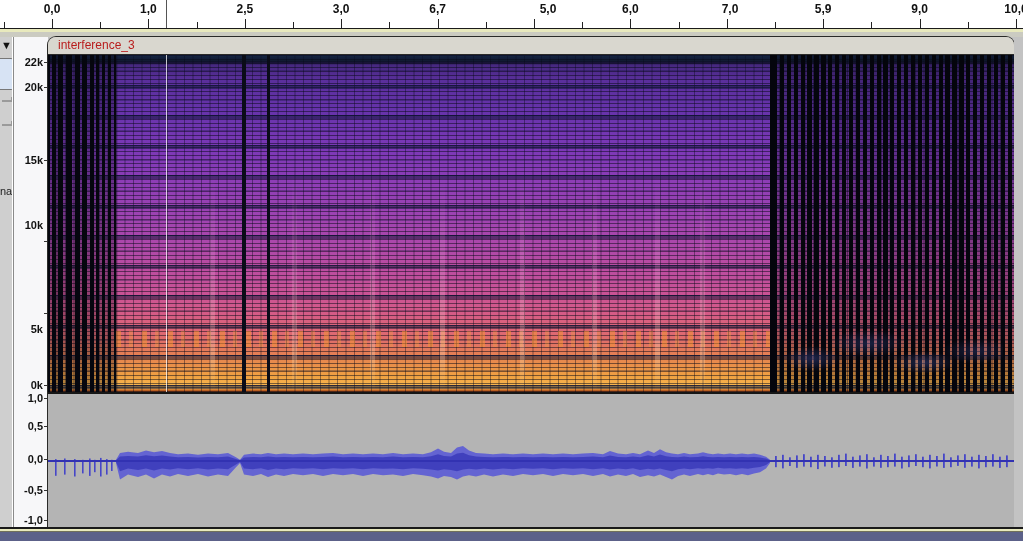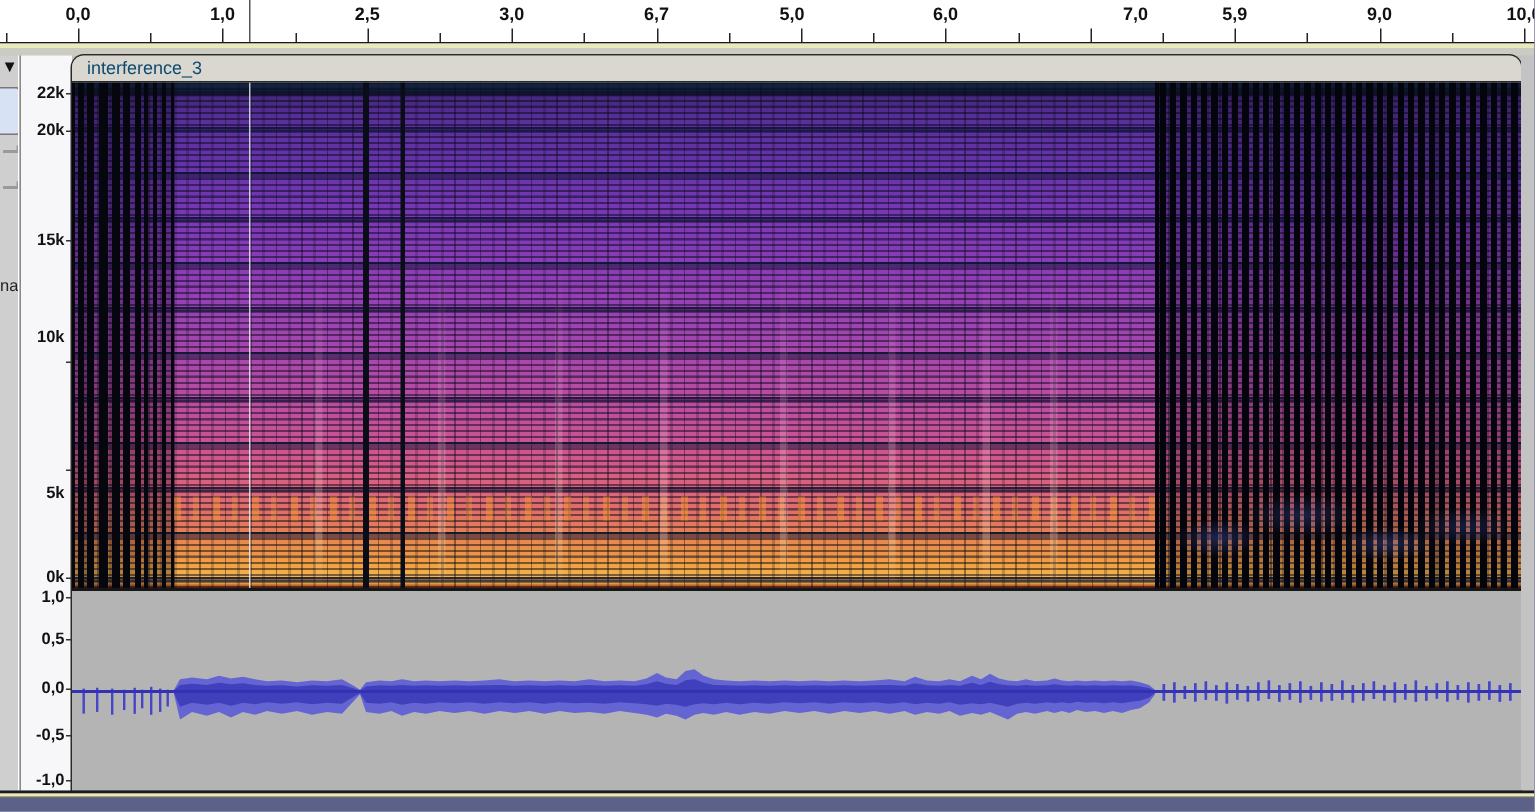--- a/index.html
+++ b/index.html
@@ -33,21 +33,21 @@
   #vruler{left:14px;top:37px;width:34px;height:490px;background:#f7f7f9;}
   .vr-label{position:absolute;right:5px;transform:translateY(-50%);
             font-size:11px;font-weight:bold;color:#111;white-space:nowrap;}
   .vr-tick{position:absolute;right:0;width:4px;height:1px;background:#333;}
 
   
   #clip{left:48px;top:37px;width:966px;height:490px;border-radius:8px 8px 0 0;
         box-shadow:0 0 0 1px #2a2a28;background:#b4b4b4;overflow:hidden;}
   #clip-title{left:0;top:0;width:100%;height:17px;background:#d9d7cf;
               border-bottom:1px solid #2a2a28;cursor:grab;}
-  #clip-title span{position:absolute;left:10px;top:1px;font-size:12px;color:#0c4a6e;}
+  #clip-title span{position:absolute;left:10px;top:1px;font-size:12px;color:#b91c1c;}
 
   
   #spec{left:0;top:18px;width:966px;height:337px;overflow:hidden;cursor:crosshair;}
   #spec .layer{position:absolute;left:0;top:0;width:100%;height:100%;}
   #spec-base{background:linear-gradient(180deg,
       #1d3c54 0px,#15243e 4px,#0e1028 7px,
       #46287f 10px,#5a2f9b 25px,#6633aa 55px,#7a38b6 90px,
       #8c3db6 125px,#9d43b2 160px,#ad48aa 190px,#bc4da0 215px,
       #ca5394 240px,#d55b87 258px,#dc647a 272px,#e06e6a 285px,
       #e47d56 298px,#ea8f49 310px,#f1a242 322px,#f6b54e 330px,
@@ -109,27 +109,27 @@
       <div class="tl-tick major" style="left: 244.8px;"></div>
       <div class="tl-label" style="left: 244.8px;">2,5</div>
       <div class="tl-tick minor" style="left: 293px;"></div>
       <div class="tl-tick major" style="left: 341.2px;"></div>
       <div class="tl-label" style="left: 341.2px;">3,0</div>
       <div class="tl-tick minor" style="left: 389.4px;"></div>
       <div class="tl-tick major" style="left: 437.6px;"></div>
       <div class="tl-label" style="left: 437.6px;">6,7</div>
       <div class="tl-tick minor" style="left: 485.8px;"></div>
       <div class="tl-tick major" style="left: 534px;"></div>
-      <div class="tl-label" style="left: 528px; text-align: center;">5,0</div>
+      <div class="tl-label" style="left: 548px; text-align: center;">5,0</div>
       <div class="tl-tick minor" style="left: 582.2px;"></div>
       <div class="tl-tick major" style="left: 630.4px;"></div>
       <div class="tl-label" style="left: 630.4px;">6,0</div>
       <div class="tl-tick minor" style="left: 678.6px;"></div>
       <div class="tl-tick major" style="left: 726.8px;"></div>
-      <div class="tl-label" style="left: 757px;">7,0</div>
+      <div class="tl-label" style="left: 730px;">7,0</div>
       <div class="tl-tick minor" style="left: 775px;"></div>
       <div class="tl-tick major" style="left: 823.2px;"></div>
       <div class="tl-label" style="left: 823.2px;">5,9</div>
       <div class="tl-tick minor" style="left: 871.4px;"></div>
       <div class="tl-tick major" style="left: 919.6px;"></div>
       <div class="tl-label" style="left: 919.6px;">9,0</div>
       <div class="tl-tick minor" style="left: 967.8px;"></div>
       <div class="tl-tick major" style="left: 1016px;"></div>
       <div class="tl-label" style="left: 1016px;">10,0</div>
     </div>

